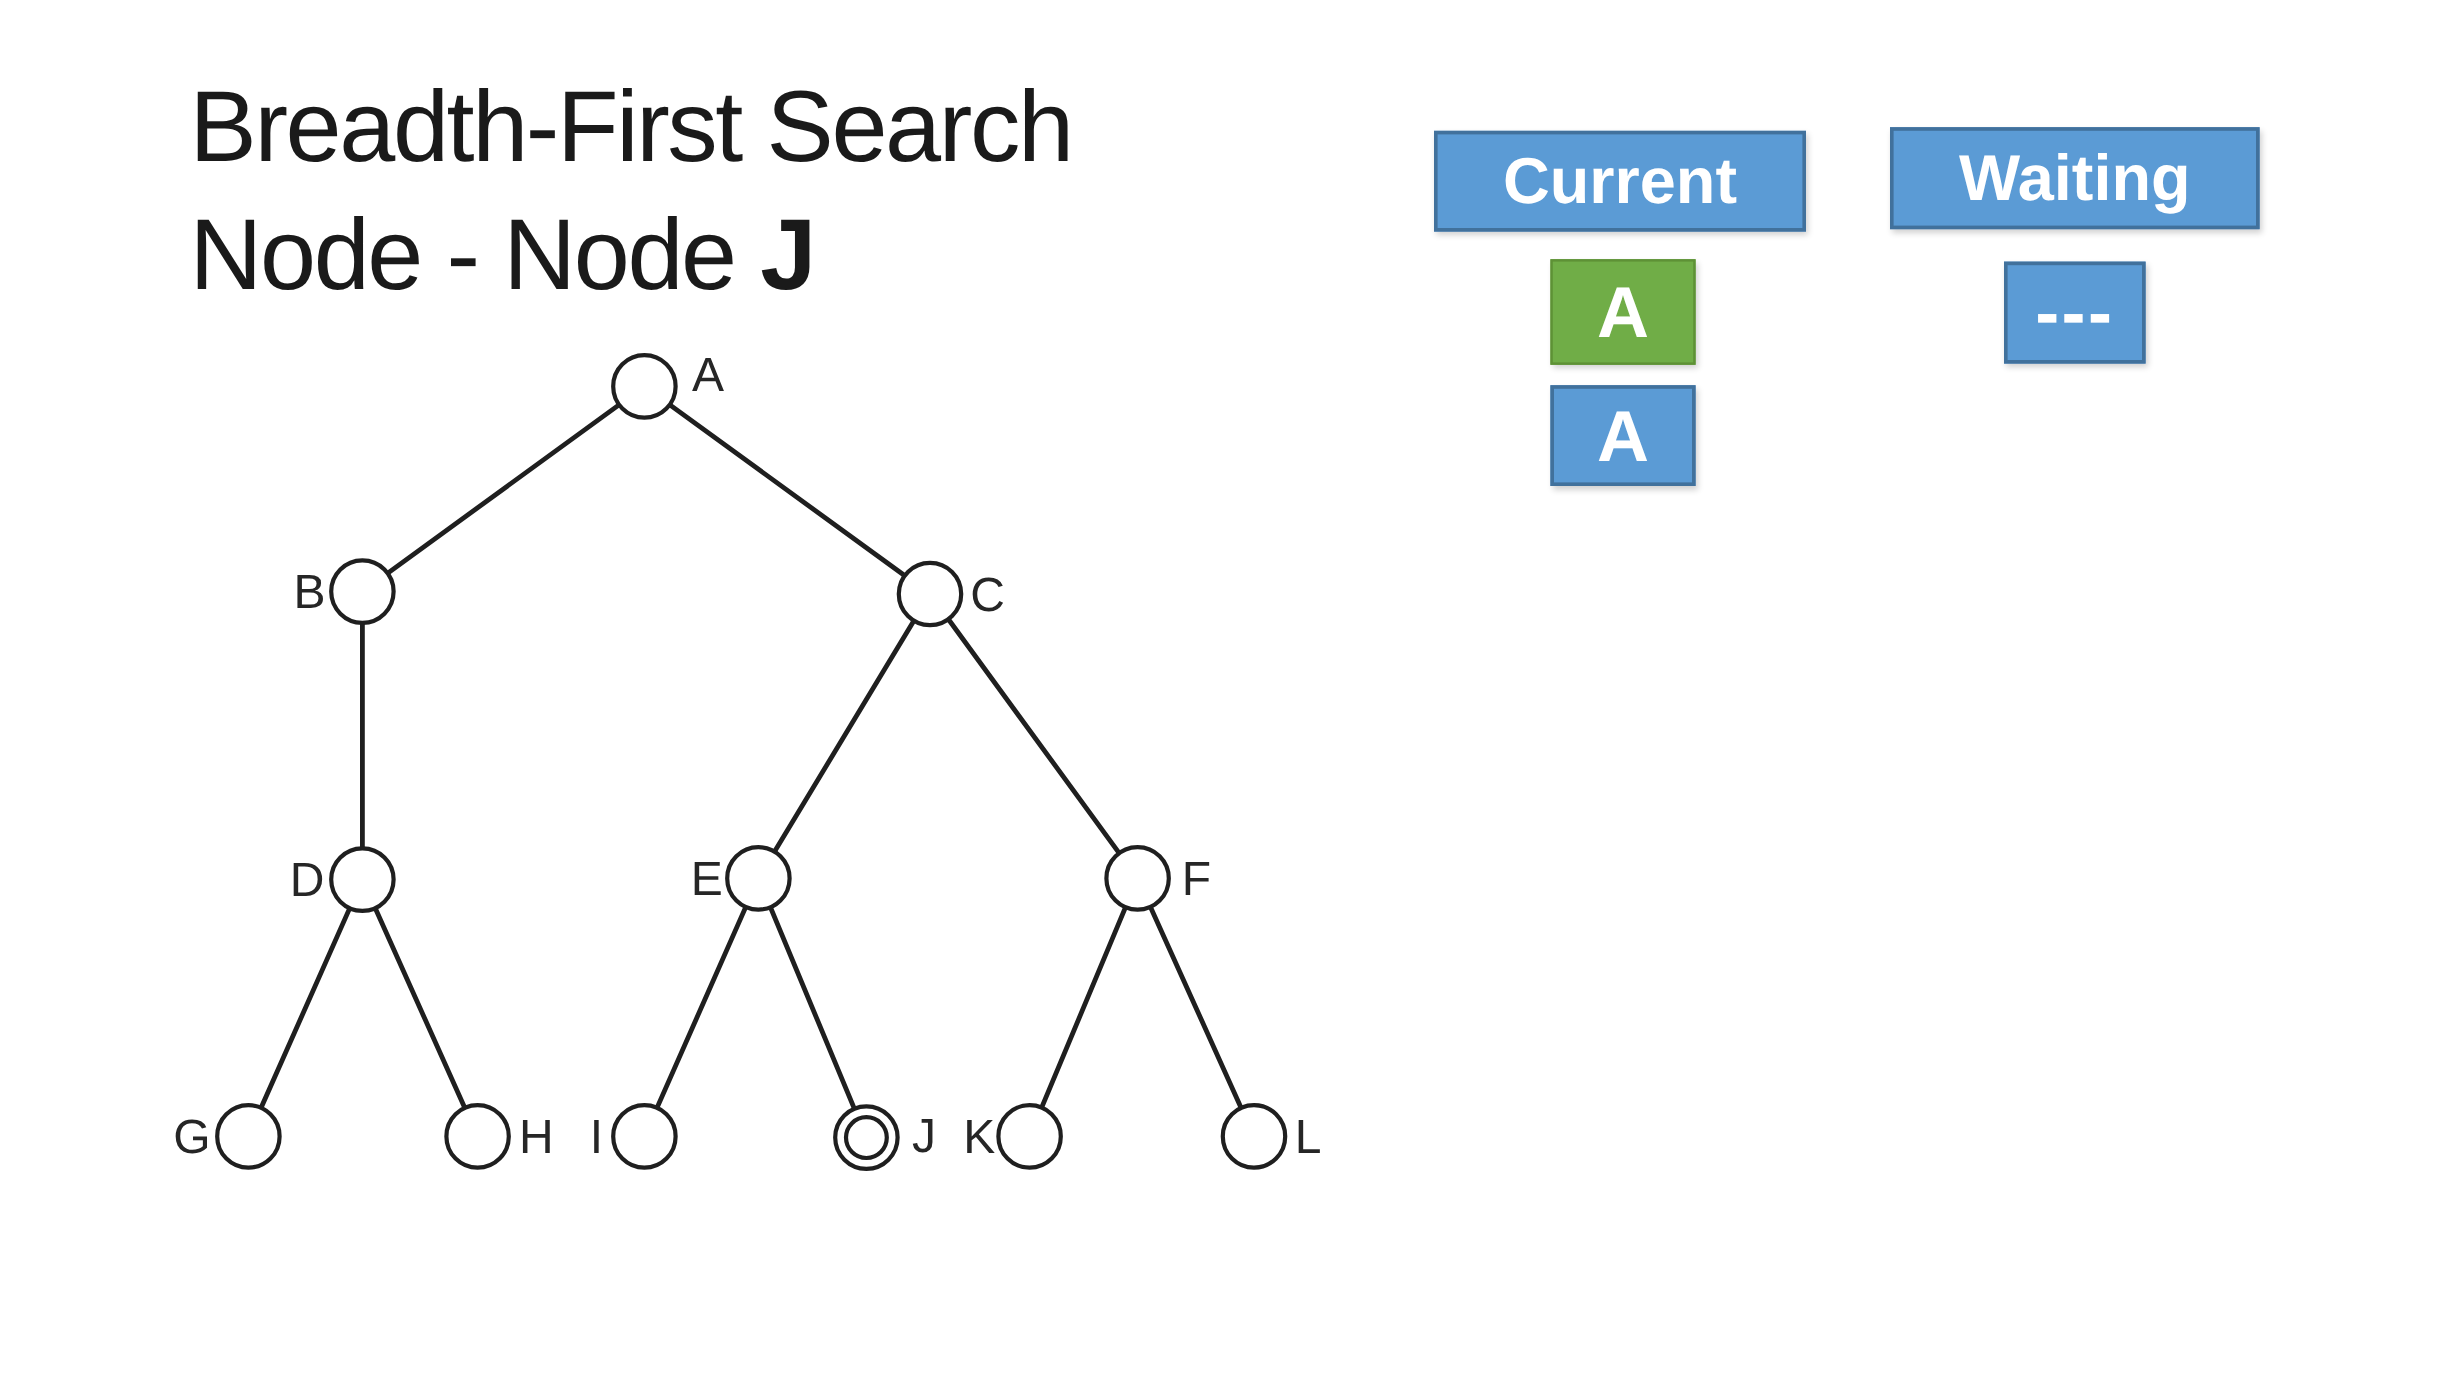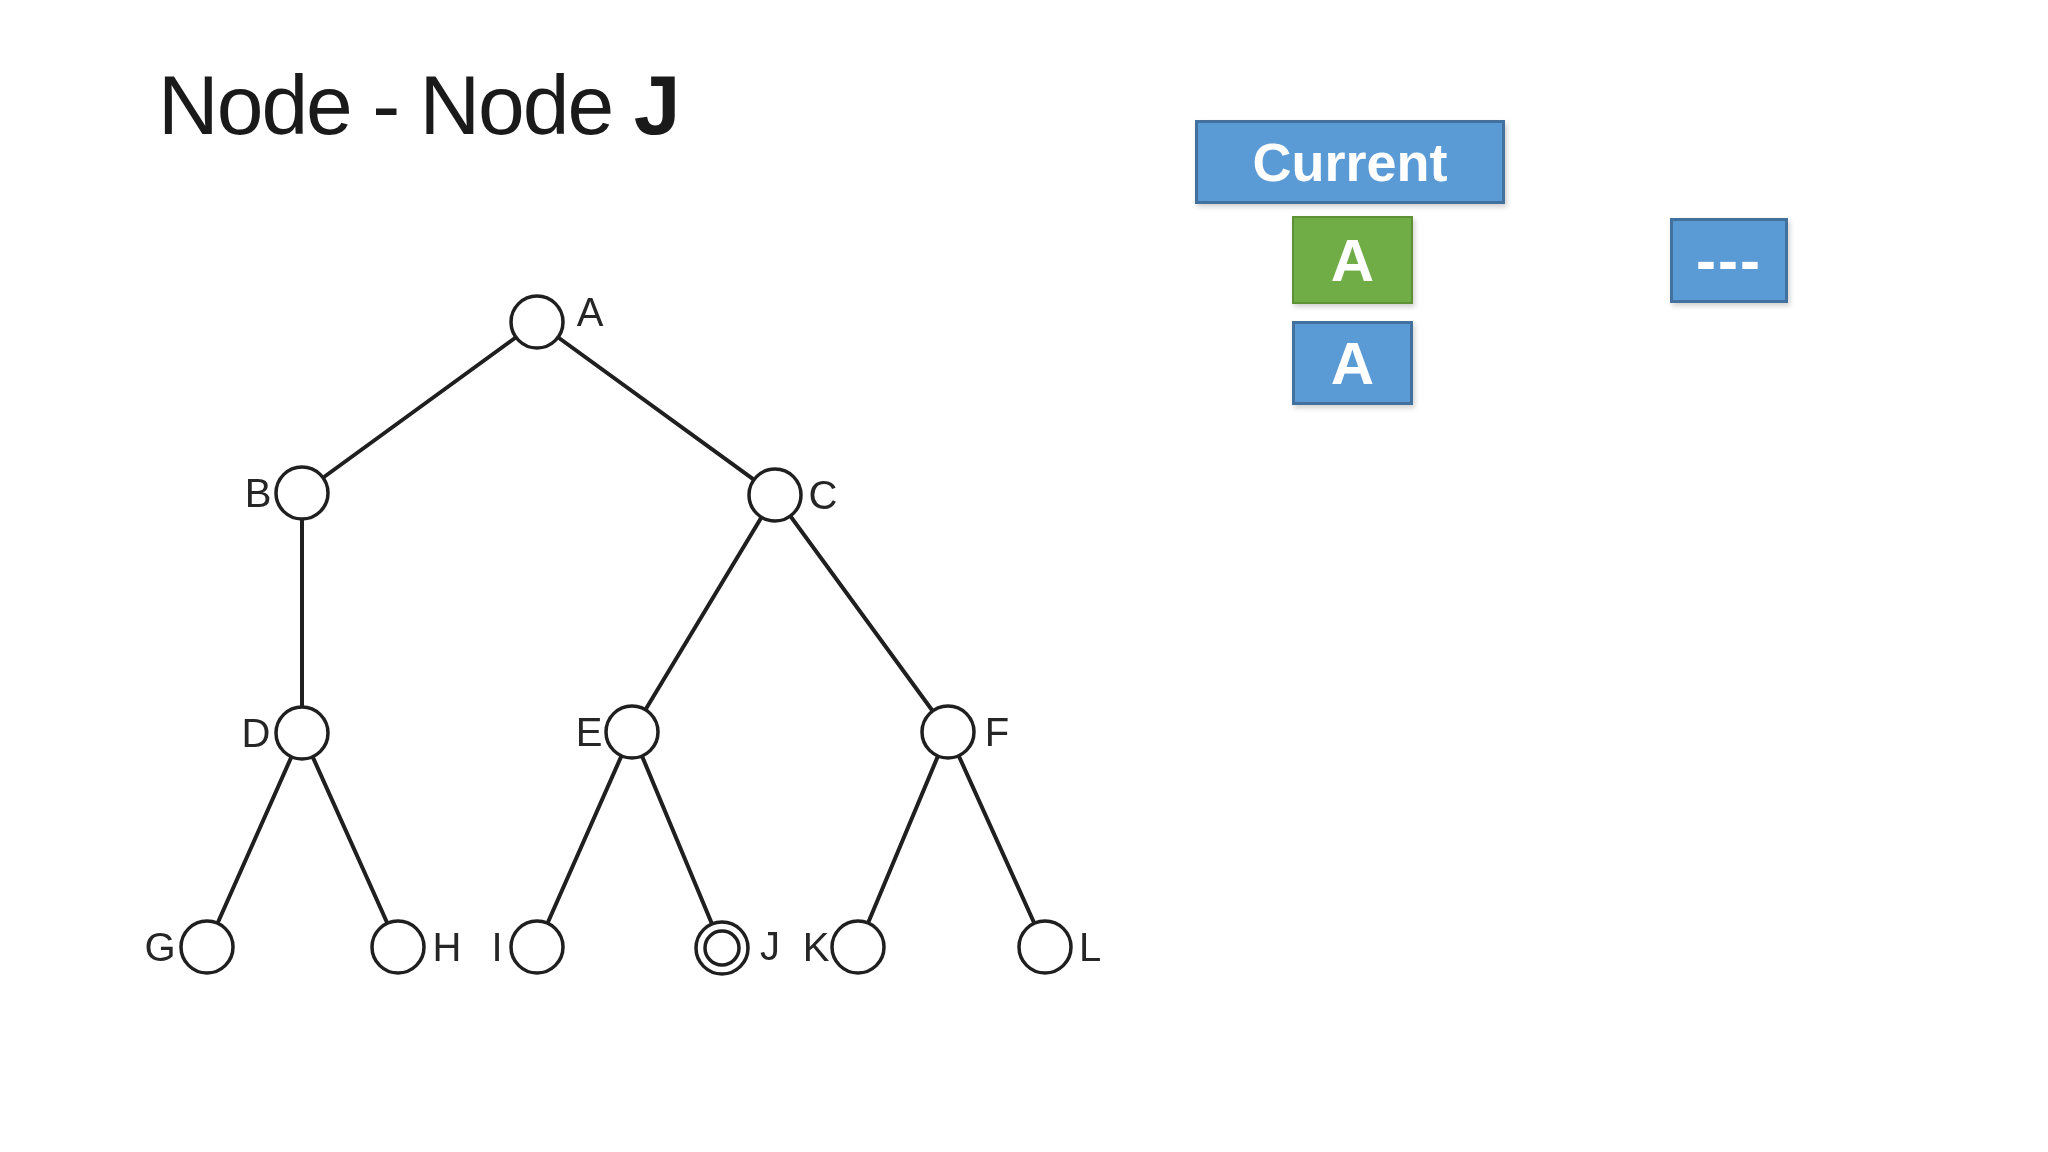--- a/index.html
+++ b/index.html
@@ -62,34 +62,35 @@
     justify-content: center;
     color: #ffffff;
     font-weight: 700;
     box-sizing: border-box;
     box-shadow: 2px 3px 5px rgba(0,0,0,0.18);
   }
   .box.blue  { background: #5B9BD5; border: 3px solid #41719C; }
   .box.green { background: #70AD47; border: 2px solid #5E9136; }
 
   .hdr { font-size: 54px; }
-  .hdr-current { left: 1195px; top: 120px; width: 310px; height: 84px; }
+  .hdr-current { left: 1195px; top: 109px; width: 310px; height: 84px; }
   .hdr-waiting { left: 1575px; top: 106px; width: 308px; height: 85px; }
 
   .cell { font-size: 60px; }
   .cell-current-node  { left: 1292px; top: 216px; width: 121px; height: 88px; }
   .cell-current-queue { left: 1292px; top: 321px; width: 121px; height: 84px; }
   .cell-waiting-empty { left: 1670px; top: 218px; width: 118px; height: 85px; letter-spacing: 2px; }
 </style>
 </head>
 <body>
 
 <div class="stage">
 
   <div class="title">
+    <div>Breadth-First Search</div>
     <div><span>Node - Node </span><span class="goal-node">J</span></div>
   </div>
 
   <svg class="tree" id="tree-svg" viewBox="0 0 2048 1152">
       <line x1="537" y1="322" x2="302" y2="493" class="edge"></line>
       <line x1="537" y1="322" x2="775" y2="495" class="edge"></line>
       <line x1="302" y1="493" x2="302" y2="733" class="edge"></line>
       <line x1="775" y1="495" x2="632" y2="732" class="edge"></line>
       <line x1="775" y1="495" x2="948" y2="732" class="edge"></line>
       <line x1="302" y1="733" x2="207" y2="947" class="edge"></line>
@@ -120,20 +121,21 @@
       <circle cx="722" cy="948" r="17" class="goal-ring"></circle>
       <text x="770" y="960" class="nlabel">J</text>
       <circle cx="858" cy="947" r="26" class="node"></circle>
       <text x="816" y="961" class="nlabel">K</text>
       <circle cx="1045" cy="947" r="26" class="node"></circle>
       <text x="1090" y="961" class="nlabel">L</text>
     </svg>
 
   <div class="box blue hdr hdr-current">Current</div>
 
+  <div class="box blue hdr hdr-waiting">Waiting</div>
 
   <div class="box green cell cell-current-node">A</div>
 
   <div class="box blue cell cell-current-queue">A</div>
 
   <div class="box blue cell cell-waiting-empty">---</div>
 
 </div>
 
 </body></html>

